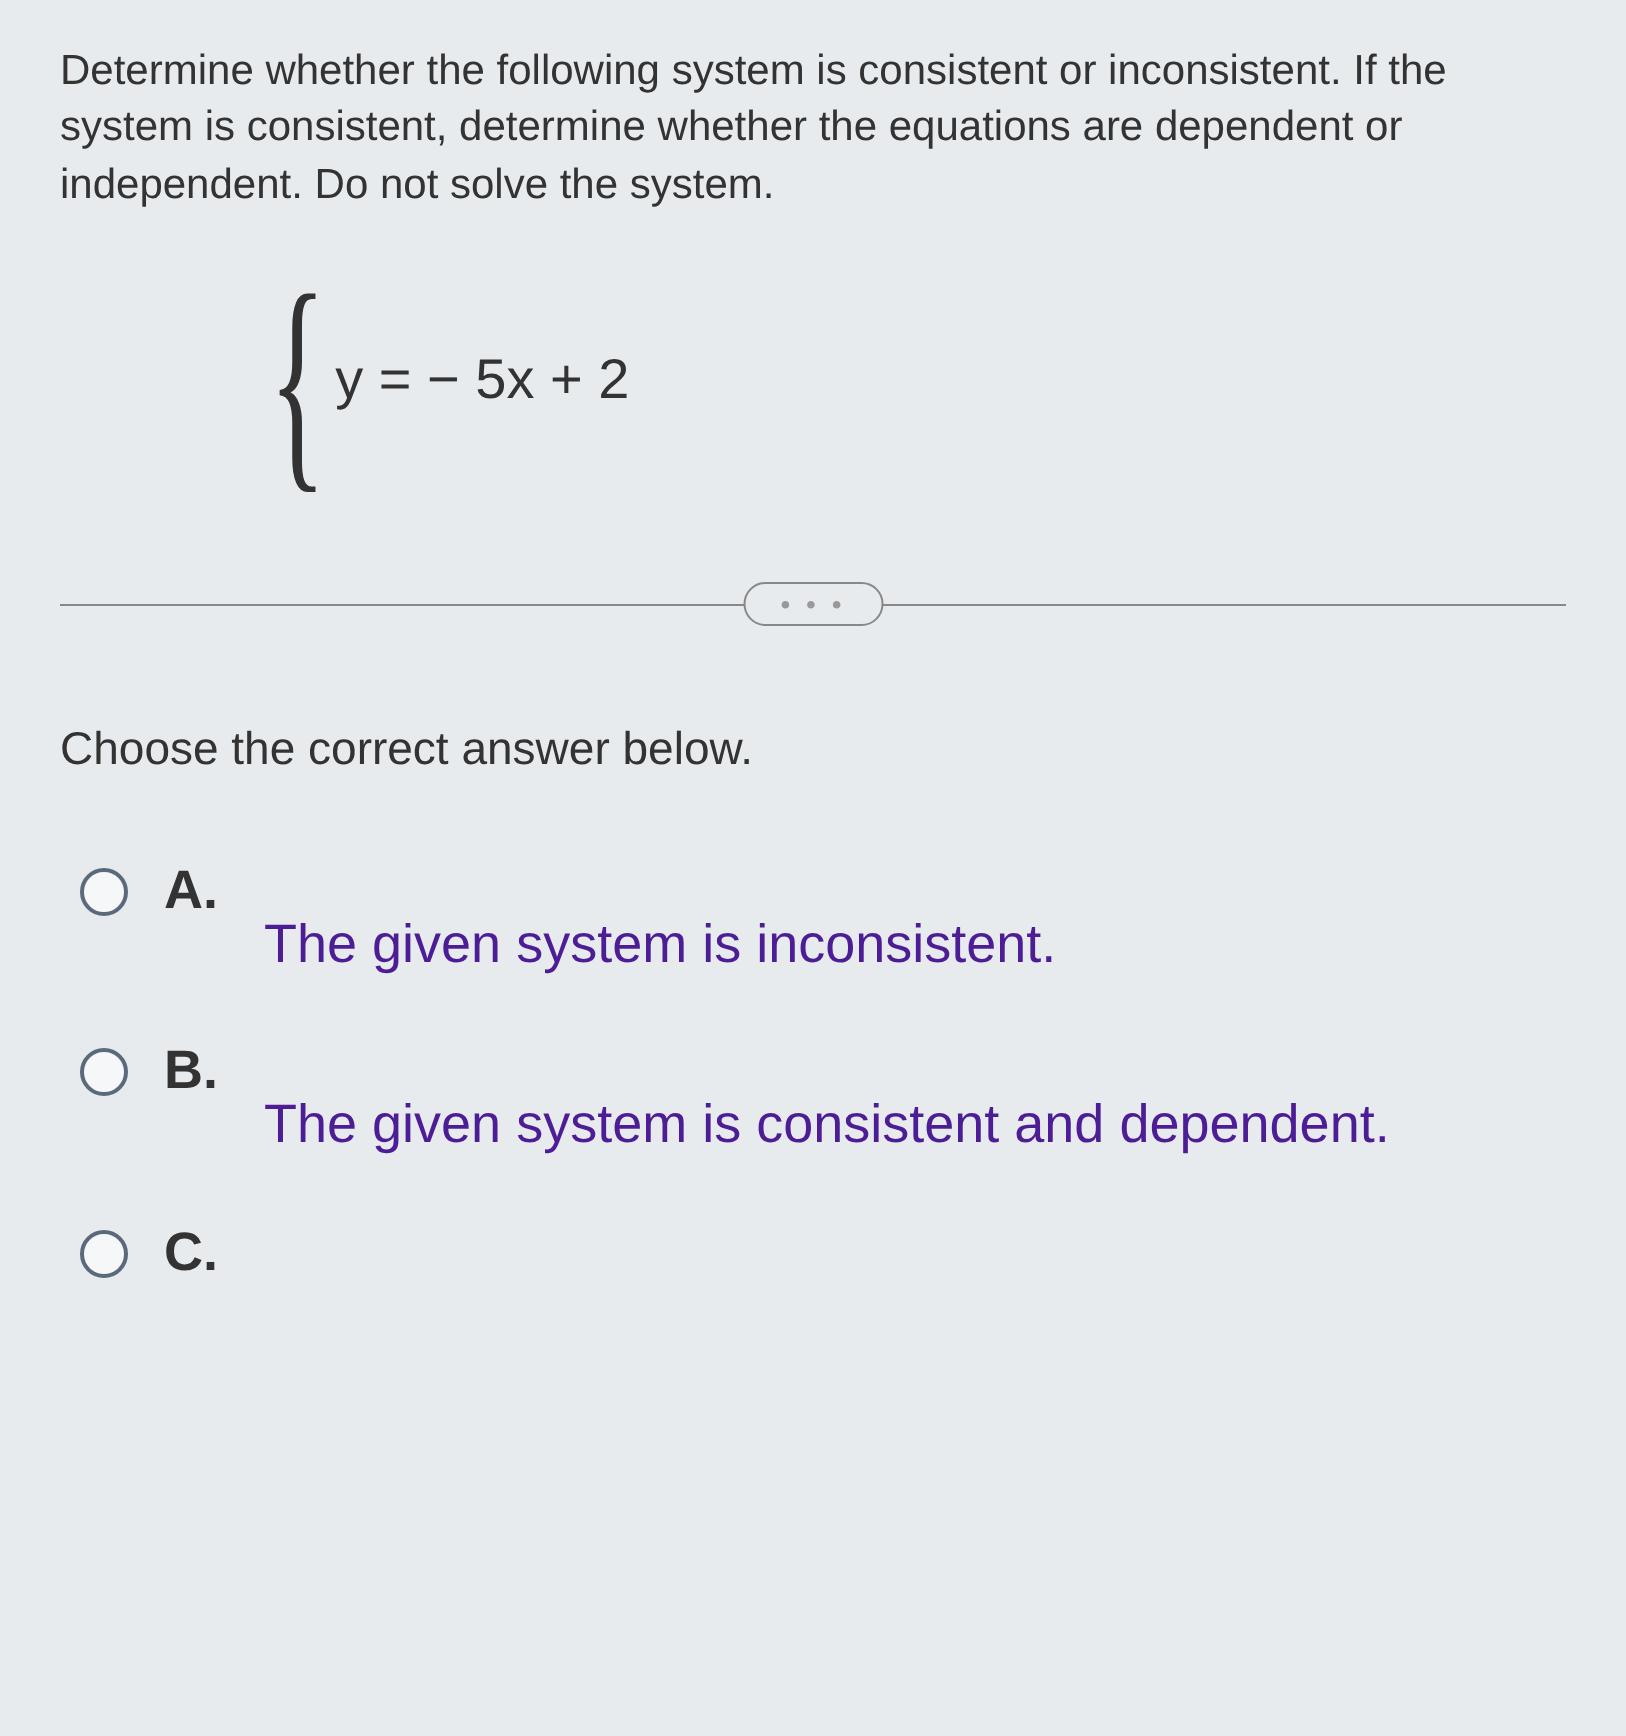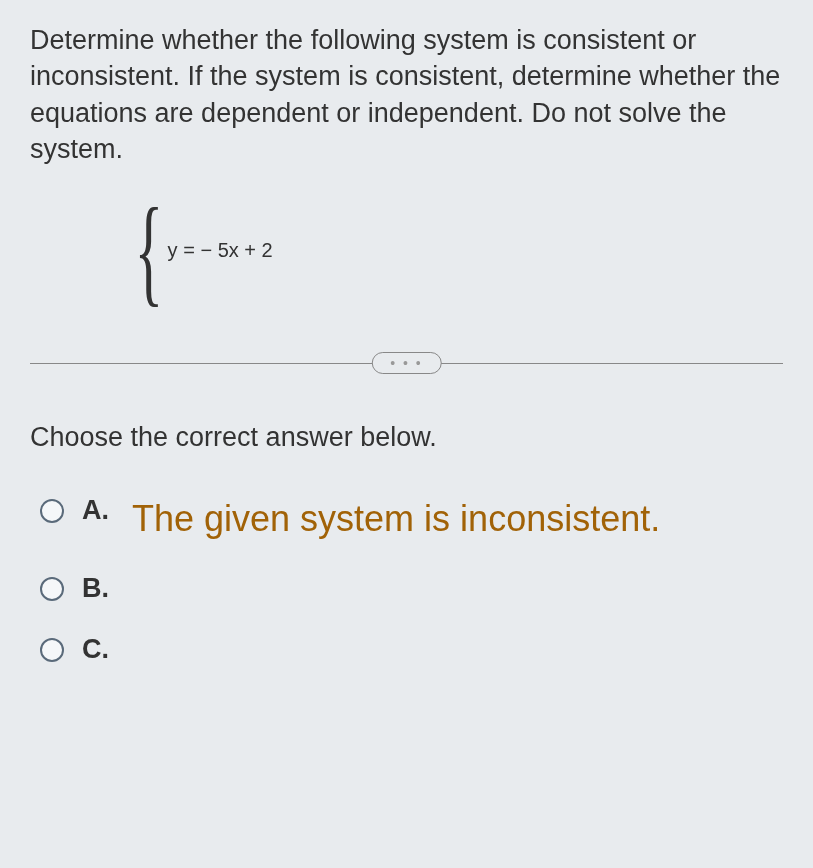--- a/index.html
+++ b/index.html
@@ -11,21 +11,21 @@
       width: 813px;
       height: 868px;
       background: #e8ebee;
       font-family: Arial, Helvetica, sans-serif;
       padding: 22px 30px;
       color: #2a2a2a;
       position: relative;
       overflow: hidden;
     }
     .question-text {
-      font-size: 27px;
+      font-size: 21px;
       line-height: 1.35;
       color: #333;
       margin-bottom: 30px;
     }
     .equation-block {
       margin-left: 90px;
       margin-top: 35px;
       margin-bottom: 50px;
       position: relative;
       display: flex;
@@ -37,21 +37,21 @@
       color: #333;
       font-weight: 100;
       font-family: "Times New Roman", serif;
       transform: scaleX(0.5);
       margin-right: -10px;
     }
     .equations {
       display: flex;
       flex-direction: column;
       gap: 28px;
-      font-size: 20px;
+      font-size: 28px;
       color: #333;
     }
     .eq {
       white-space: nowrap;
     }
     .divider-container {
       position: relative;
       margin: 30px 0 45px 0;
       height: 28px;
     }
@@ -71,21 +71,21 @@
       background: #e8ebee;
       border: 1px solid #888;
       border-radius: 14px;
       padding: 2px 18px;
       font-size: 14px;
       color: #999;
       letter-spacing: 2px;
       cursor: pointer;
     }
     .choose-text {
-      font-size: 27px;
+      font-size: 23px;
       color: #333;
       margin-bottom: 42px;
     }
     .options {
       display: flex;
       flex-direction: column;
       gap: 30px;
       margin-left: 10px;
     }
     .option {
@@ -104,23 +104,24 @@
       background: #f5f7f9;
     }
     .option-label {
       font-size: 27px;
       font-weight: bold;
       color: #333;
       min-width: 32px;
       flex-shrink: 0;
     }
     .option-text {
-      font-size: 36px;
-      color: #a16207;
+      font-size: 27px;
+      color: #4c1d95;
       line-height: 1.35;
+      margin-top: 24px;
     }
   </style>
 </head>
 <body>
 
 <div class="question-text">Determine whether the following system is consistent or inconsistent. If the system is consistent, determine whether the equations are dependent or independent. Do not solve the system.</div>
 
 <div class="equation-block">
   <div class="brace">{</div>
   <div class="equations">
@@ -137,18 +138,19 @@
 
 <div class="options">
   <div class="option">
     <div class="radio"></div>
     <div class="option-label">A.</div>
     <div class="option-text">The given system is inconsistent.</div>
   </div>
   <div class="option">
     <div class="radio"></div>
     <div class="option-label">B.</div>
+    <div class="option-text">The given system is consistent and dependent.</div>
   </div>
   <div class="option">
     <div class="radio"></div>
     <div class="option-label">C.</div>
   </div>
 </div>
 
 </body></html>

